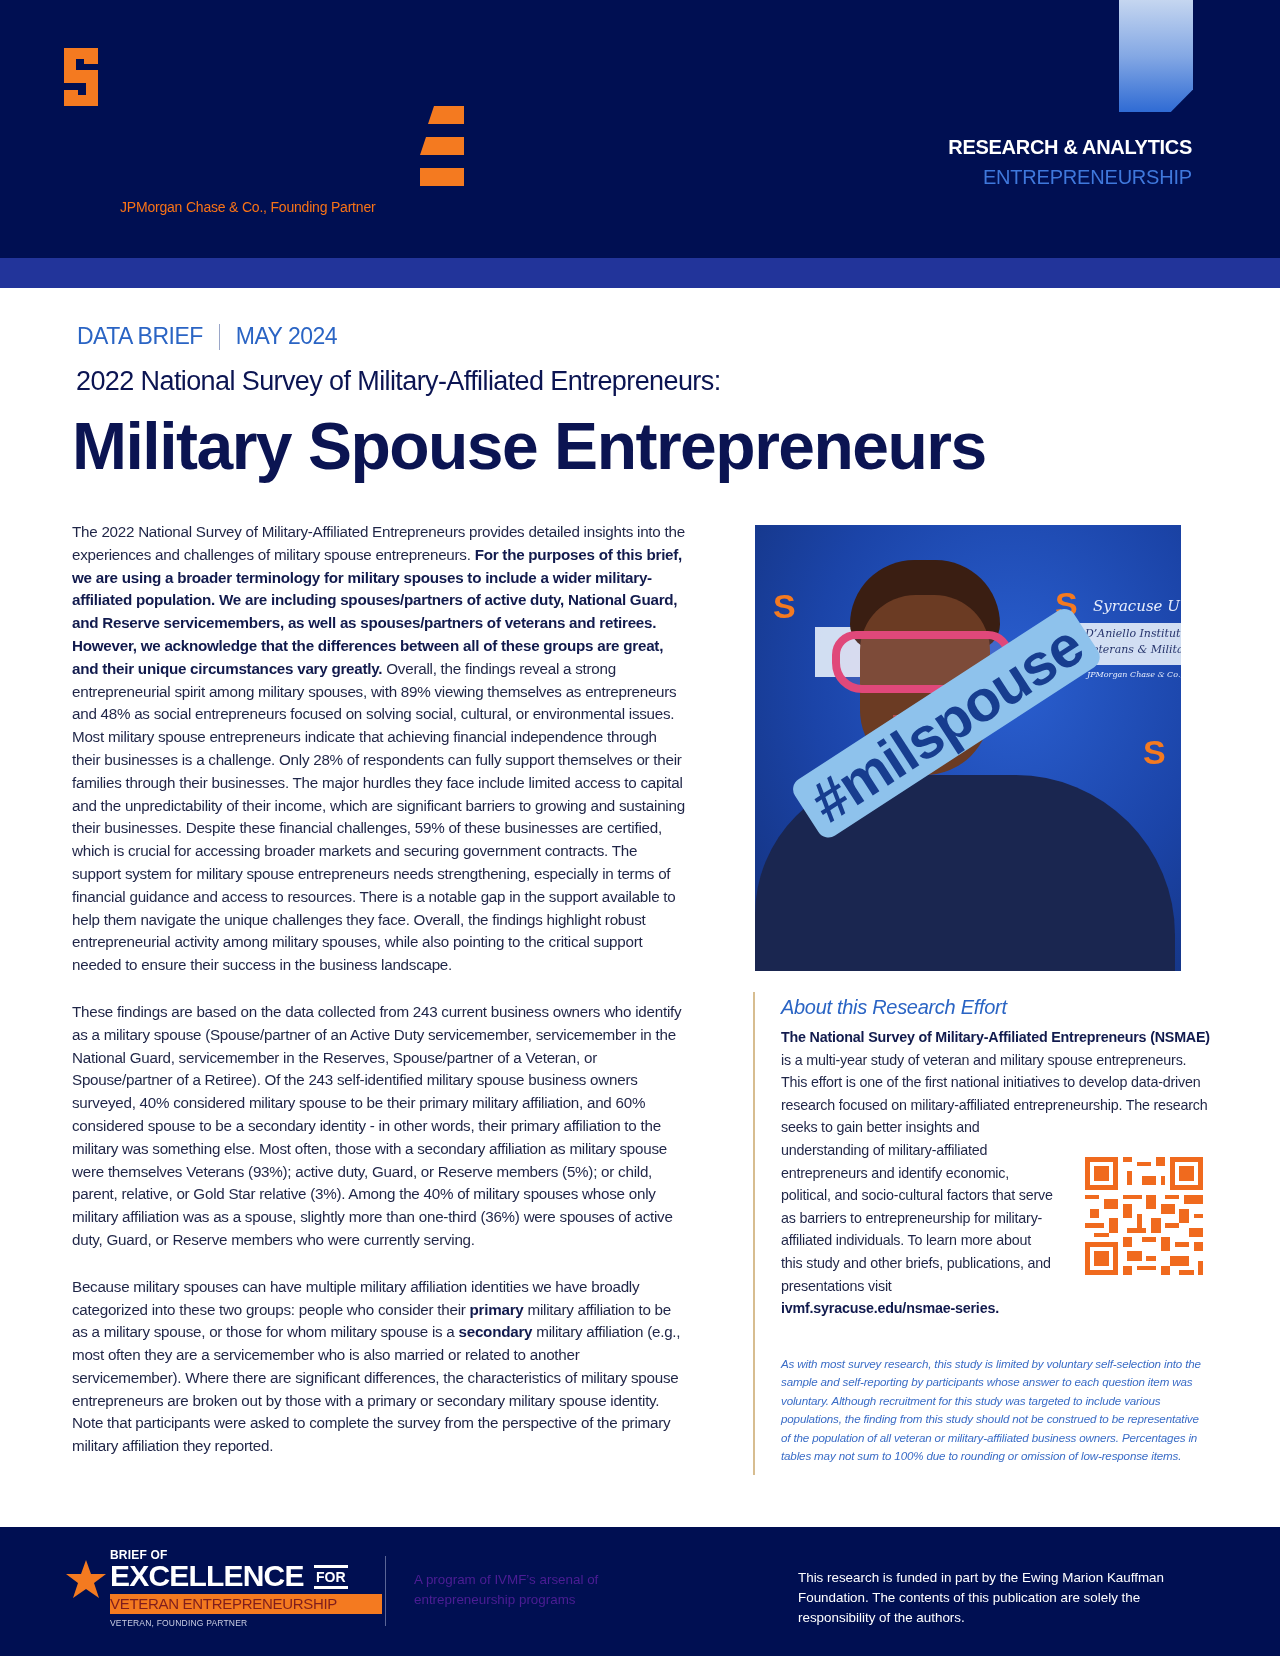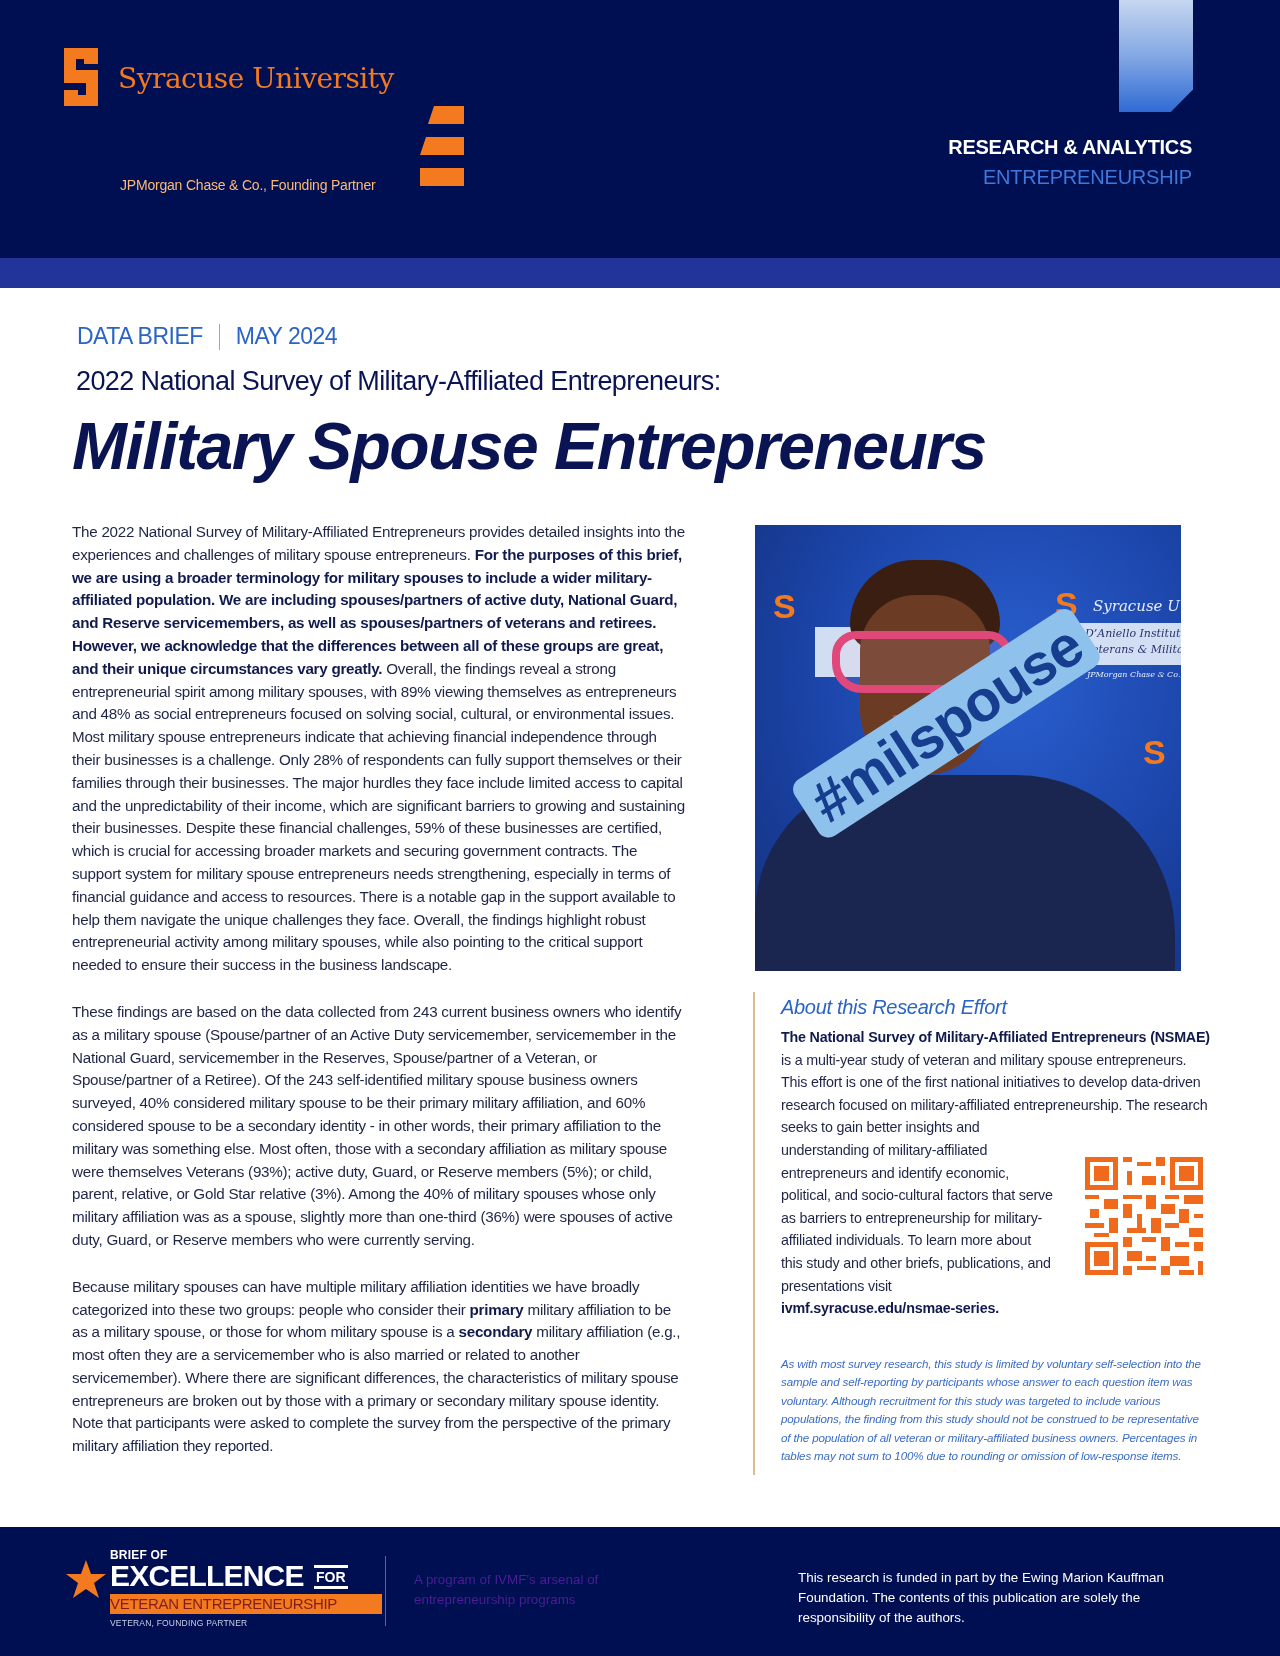--- a/index.html
+++ b/index.html
@@ -11,33 +11,33 @@
   .header-band { position: absolute; left: 0; top: 258px; width: 1280px; height: 30px; background: #22349a; }
 
   .su-mark { position: absolute; left: 60px; top: 48px; width: 42px; height: 58px; }
   .su-name { position: absolute; left: 118px; top: 62px; font-family: "DejaVu Serif", serif; font-size: 28px; color: #f47a20; letter-spacing: -0.5px; }
   .ivmf-box { position: absolute; left: 100px; top: 105px; width: 336px; height: 80px; background: #ffffff;
               clip-path: polygon(4% 0, 100% 0, 90% 100%, 0 100%, 0 10%); }
   .ivmf-line { position: absolute; left: 16px; font-family: "DejaVu Serif", serif; font-size: 21px; color: #0b1452; letter-spacing: -0.6px; white-space: nowrap; }
   .ivmf-line.l1 { top: 12px; }
   .ivmf-line.l2 { top: 42px; }
   .ivmf-stripes { position: absolute; left: 420px; top: 106px; width: 44px; height: 80px; }
-  .ivmf-partner { position: absolute; left: 120px; top: 177px; font-size: 14px; color: #fdba74; letter-spacing: -0.2px; }
+  .ivmf-partner { position: absolute; left: 120px; top: 199px; font-size: 14px; color: #f97316; letter-spacing: -0.2px; }
 
   .ribbon { position: absolute; left: 1119px; top: 0; width: 74px; height: 112px;
             background: linear-gradient(to bottom, #c5d6f0 0%, #84a8e4 50%, #2f6bd4 100%);
             clip-path: polygon(0 0, 100% 0, 100% 80%, 70% 100%, 0 100%); }
   .ra-title { position: absolute; right: 88px; top: 136px; font-size: 20px; font-weight: bold; color: #ffffff; letter-spacing: -0.3px; }
   .ra-sub { position: absolute; right: 88px; top: 166px; font-size: 20px; color: #3f78dc; letter-spacing: -0.2px; }
 
   
   .kicker { position: absolute; left: 77px; top: 323px; font-size: 23px; color: #2a64c4; letter-spacing: -0.5px; display: flex; align-items: center; gap: 16px; }
   .kicker .sep { width: 1px; height: 26px; background: #9aa6c8; }
   .subtitle { position: absolute; left: 76px; top: 366px; font-size: 27px; color: #0b1452; letter-spacing: -0.6px; }
-  .main-title { position: absolute; left: 72px; top: 408px; font-size: 66px; font-weight: bold; color: #0b1452; letter-spacing: -1.5px; white-space: nowrap; font-style: italic; }
+  .main-title { position: absolute; left: 72px; top: 408px; font-size: 66px; font-weight: bold; color: #0b1452; letter-spacing: -1.5px; white-space: nowrap; }
 
   
   .body-col { position: absolute; left: 72px; top: 521px; width: 616px; font-size: 15.2px; line-height: 22.8px; color: #1f2547; letter-spacing: -0.25px; }
   .body-col p { margin-bottom: 24px; }
   .body-col b { color: #111a4d; }
 
   .photo { position: absolute; left: 755px; top: 525px; width: 426px; height: 446px; overflow: hidden;
            background: radial-gradient(ellipse at 60% 35%, #2a5fd0 0%, #1b44a8 55%, #13307a 100%); }
   .photo .logo-block { position: absolute; background: rgba(230,238,250,0.9); }
   .photo .s-glyph { position: absolute; font-weight: bold; font-size: 34px; color: #f47a20; }
@@ -72,21 +72,20 @@
   .footer-program { position: absolute; left: 414px; top: 1570px; width: 230px; font-size: 13.4px; line-height: 20px; color: #4c1d95; }
   .footer-funding { position: absolute; left: 798px; top: 1568px; width: 380px; font-size: 13.4px; line-height: 20px; color: #ffffff; }
 </style>
 </head>
 <body>
 
 <div class="header">
   <svg class="su-mark" viewBox="0 0 42 58">
     <path fill="#f47a20" d="M4 0h34v16h-14v-5h-8v11h22v36H4V42h14v5h8V35H4z"></path>
   </svg>
-  <div class="su-name">Syracuse University</div>
 
   <svg class="ivmf-stripes" viewBox="0 0 44 80">
     <polygon fill="#f47a20" points="14,0 44,0 44,18 8,18"></polygon>
     <polygon fill="#f47a20" points="6,31 44,31 44,49 0,49"></polygon>
     <polygon fill="#f47a20" points="0,62 44,62 44,80 -6,80"></polygon>
   </svg>
   <div class="ivmf-partner">JPMorgan Chase &amp; Co., Founding Partner</div>
 
   <div class="ribbon"></div>
   <div class="ra-title">RESEARCH &amp; ANALYTICS</div>

